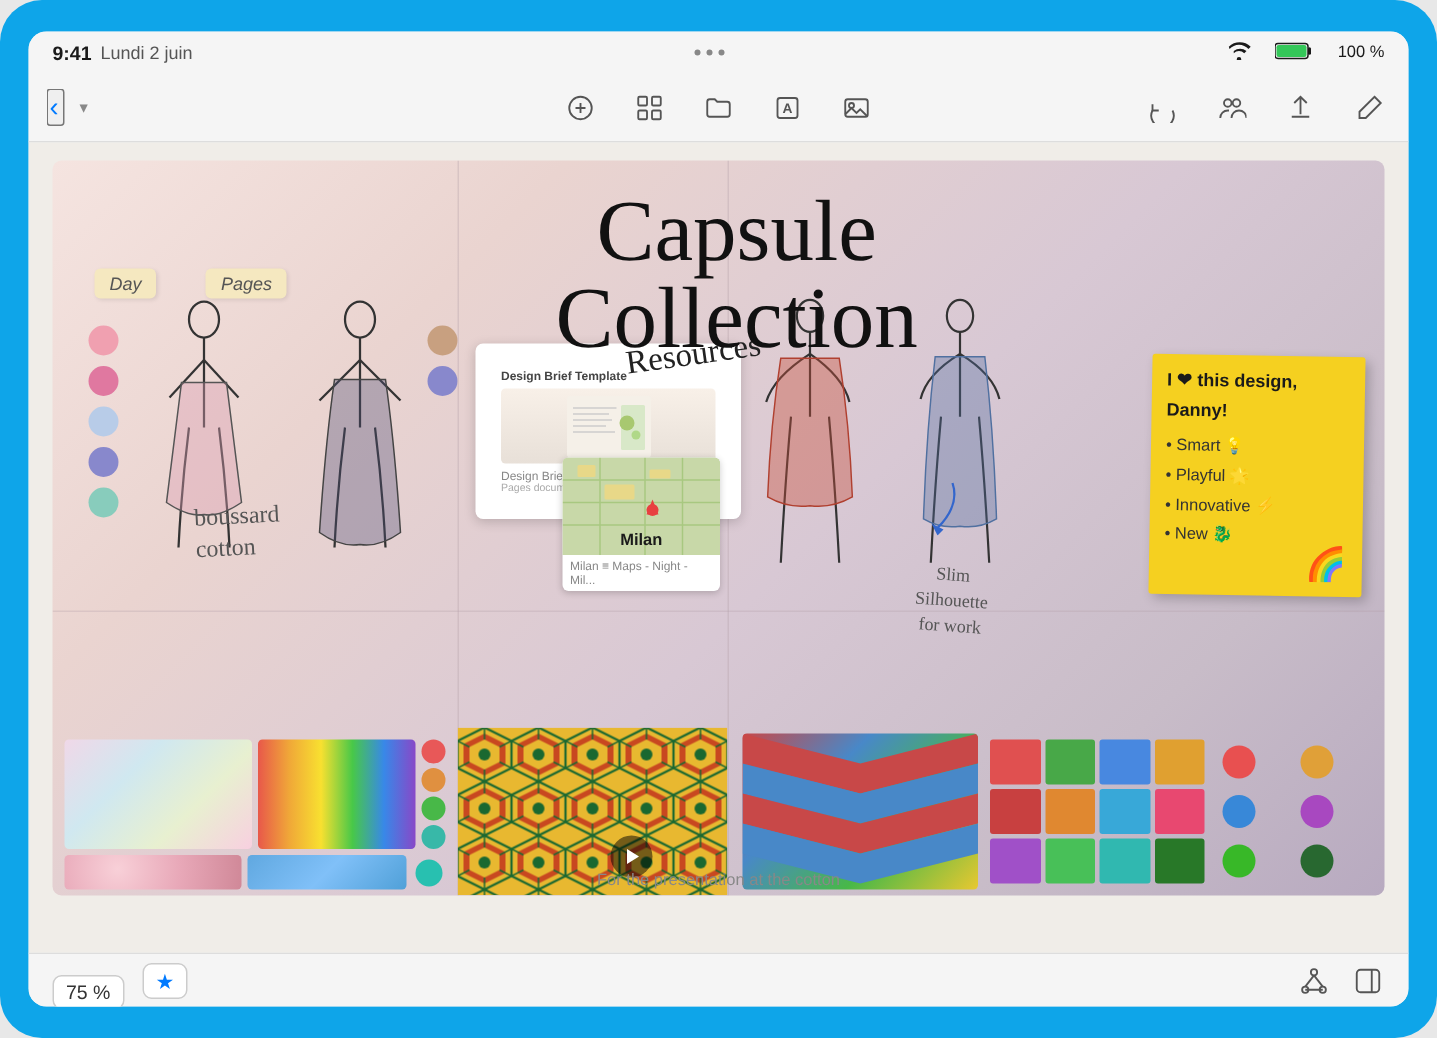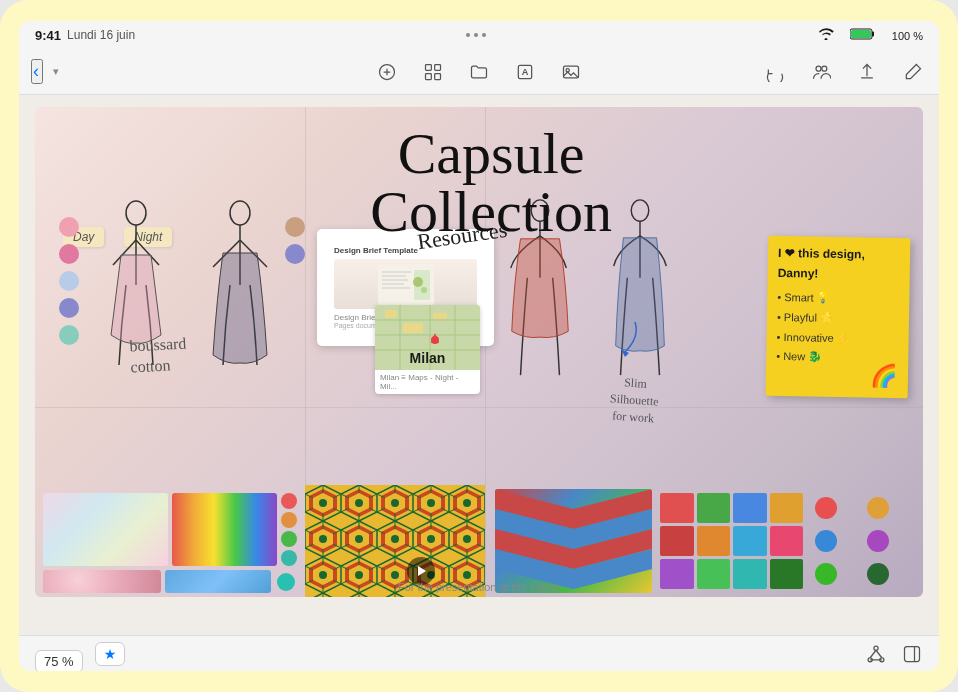--- a/index.html
+++ b/index.html
@@ -10,21 +10,21 @@
       font-family: -apple-system, 'Helvetica Neue', Arial, sans-serif;
       overflow: hidden;
       border-radius: 28px;
       position: relative;
     }
 
     
     .ipad-frame {
       width: 958px;
       height: 692px;
-      background: #fef9c3;
+      background: #0ea5e9;
       border-radius: 4px;
       position: relative;
       display: flex;
       flex-direction: column;
       align-items: center;
       justify-content: center;
     }
 
     .ipad-screen {
       width: 920px;
@@ -61,21 +61,21 @@
 
     .status-dot {
       width: 4px;
       height: 4px;
       border-radius: 50%;
       background: #888;
     }
 
     .status-right {
       display: flex;
-      align-items: flex-end;
+      align-items: center;
       gap: 16px;
       font-size: 11px;
       color: #1a1a1a;
     }
 
     
     .toolbar {
       width: 100%;
       height: 46px;
       background: #f5f5f5;
@@ -220,21 +220,21 @@
   </style>
 </head>
 <body>
 
 <div class="ipad-frame">
   <div class="ipad-screen">
 
     <div class="status-bar">
       <div style="display:flex;align-items:center;gap:6px;">
         <span class="status-time">9:41</span>
-        <span style="font-size:12px;color:#555;">Lundi 16 juin</span>
+        <span style="font-size:12px;color:#555;">Lundi 2 juin</span>
       </div>
       <div class="status-center">
         <div class="status-dot"></div>
         <div class="status-dot"></div>
         <div class="status-dot"></div>
       </div>
       <div class="status-right">
         <span>
           <svg width="16" height="12" viewBox="0 0 16 12">
               <path d="M8 10a1.5 1.5 0 100 3 1.5 1.5 0 000-3zm-3.5-2.5A5 5 0 0111.5 7.5l1.5-1.5A7 7 0 004.5 6zm-2.8-2.8A8.5 8.5 0 0114.3 4.7l1.5-1.5A10.5 10.5 0 001.2 3.2z" fill="#1a1a1a"></path>
@@ -336,23 +336,23 @@
 
         <div style="position:absolute;left:270px;top:0;bottom:0;width:1px;background:rgba(180,160,170,0.35);"></div>
         <div style="position:absolute;left:450px;top:0;bottom:0;width:1px;background:rgba(180,160,170,0.35);"></div>
         <div style="position:absolute;top:300px;left:0;right:0;height:1px;background:rgba(180,160,170,0.3);"></div>
 
         <div style="position:absolute;top:18px;left:50%;transform:translateX(-45%);font-family:'Brush Script MT',cursive;font-size:58px;color:#111;z-index:15;line-height:1;text-align:center;">
           <div style="white-space:pre-line;">Capsule
 Collection</div>
         </div>
 
-        <div style="position:absolute;top:72px;left:28px;display:flex;gap:20px;margin-top:48px;">
+        <div style="position:absolute;top:72px;left:28px;display:flex;gap:33px;">
           <span class="tag">Day</span>
-          <span class="tag">Night</span>
+          <span class="tag">Pages</span>
         </div>
 
         <div style="position:absolute;top:110px;left:24px;display:flex;flex-direction:column;gap:7px;">
           <div style="width:20px;height:20px;border-radius:50%;background:#f0a0b0;"></div>
           <div style="width:20px;height:20px;border-radius:50%;background:#e078a0;"></div>
           <div style="width:20px;height:20px;border-radius:50%;background:#b8cce8;"></div>
           <div style="width:20px;height:20px;border-radius:50%;background:#8888cc;"></div>
           <div style="width:20px;height:20px;border-radius:50%;background:#88ccbc;"></div>
         </div>
 
@@ -448,21 +448,21 @@
               <line x1="0" y1="45" x2="105" y2="45" stroke="#a8c880" stroke-width="1"></line>
               <line x1="25" y1="0" x2="25" y2="65" stroke="#a8c880" stroke-width="1"></line>
               <line x1="55" y1="0" x2="55" y2="65" stroke="#a8c880" stroke-width="1"></line>
               <line x1="80" y1="0" x2="80" y2="65" stroke="#a8c880" stroke-width="1"></line>
               <rect x="10" y="5" width="12" height="8" fill="#e8d888" rx="1"></rect>
               <rect x="28" y="18" width="20" height="10" fill="#e8d888" rx="1"></rect>
               <rect x="58" y="8" width="14" height="6" fill="#e8d888" rx="1"></rect>
               <circle cx="60" cy="35" r="4" fill="#e84040"></circle>
               <polygon points="60,28 56,38 64,38" fill="#e84040"></polygon>
             </svg>
-            <div style="position:absolute;bottom:4px;left:50%;transform:translateX(-50%);font-size:14px;font-weight:600;color:#1a1a1a;text-align:center;">Milan</div>
+            <div style="position:absolute;bottom:4px;left:50%;transform:translateX(-50%);font-size:11px;font-weight:600;color:#1a1a1a;text-align:center;">Milan</div>
           </div>
           <div style="padding:3px 5px;font-size:8px;color:#888;">Milan
 ≡ Maps - Night - Mil...</div>
         </div>
 
         <div style="position:absolute;bottom:0;left:270px;width:180px;height:112px;overflow:hidden;">
           <svg width="180" height="112" viewBox="0 0 180 112">
             <defs>
               <pattern id="moroccan" x="0" y="0" width="36" height="36" patternUnits="userSpaceOnUse">
                 <rect width="36" height="36" fill="#e8b830"></rect>

